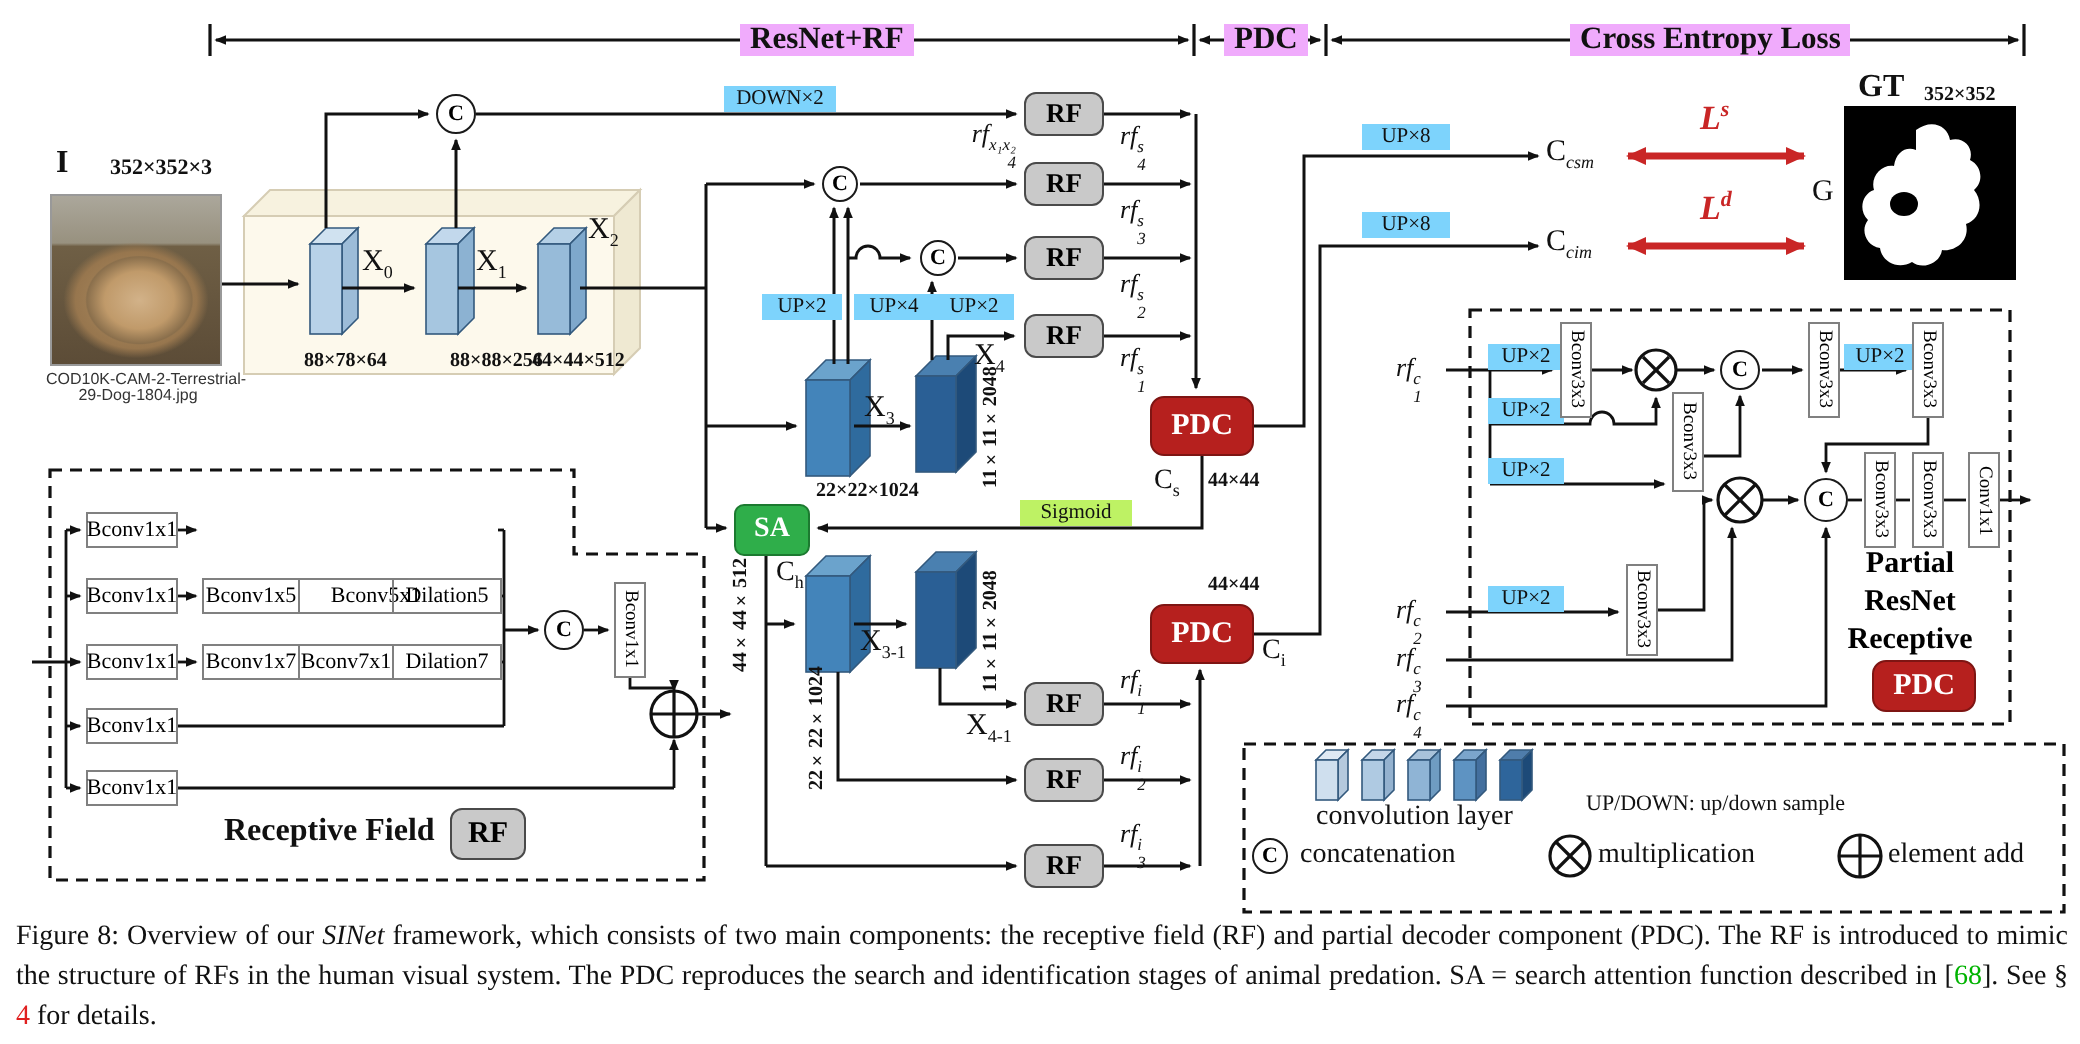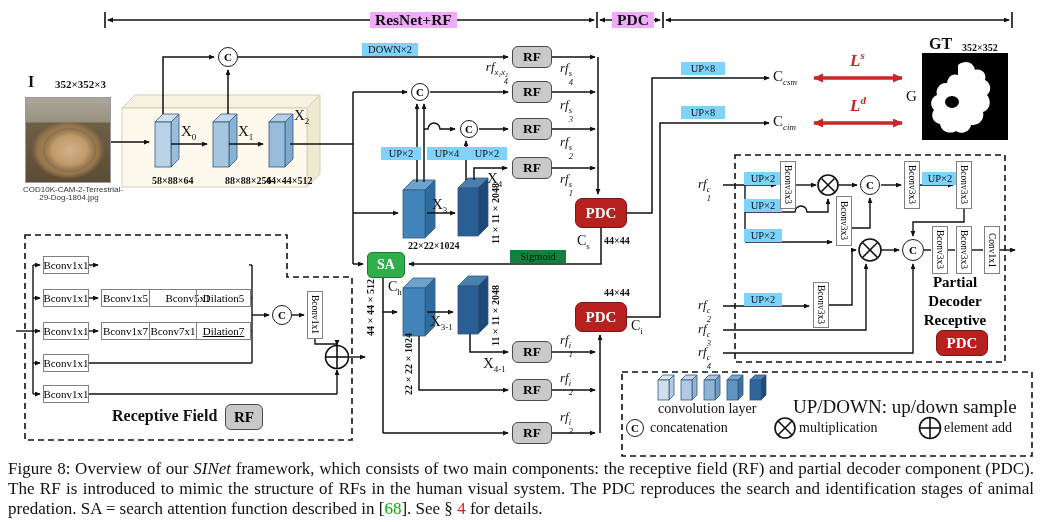--- a/index.html
+++ b/index.html
@@ -21,21 +21,21 @@
   .cellrow>div+div{border-left:1px solid #808080;}
   .vtext{writing-mode:vertical-rl;transform:rotate(180deg);} 
   .vbox{position:absolute;z-index:2;background:#fff;border:1px solid #808080;display:flex;align-items:center;justify-content:center;font-size:9.5px;writing-mode:vertical-rl;box-sizing:border-box;}
   .frac{display:inline-flex;flex-direction:column;font-size:8.5px;line-height:1;vertical-align:-4px;}
   sub{font-size:9px;}
   .photo{position:absolute;z-index:2;width:86px;height:86px;border:1px solid #999;box-sizing:border-box;
     background:
       radial-gradient(ellipse 46% 38% at 52% 62%, #d2b289 0%, #c09a6a 45%, #8a6f4c 68%, rgba(0,0,0,0) 70%),
       radial-gradient(ellipse 60% 48% at 50% 62%, #b08f63 0%, #97764e 60%, rgba(0,0,0,0) 72%),
       linear-gradient(180deg,#aba79b 0%,#98917f 28%,#6f5f45 30%,#5c4c37 100%);}
-  .caption{position:absolute;left:8px;top:459px;width:1026px;z-index:2;font-size:17px;line-height:20px;text-align:justify;color:#111;}
+  .caption{position:absolute;left:8px;top:459px;width:1026px;z-index:2;font-size:14px;line-height:20px;text-align:justify;color:#111;}
   .caption .green{color:#00b300;}
   .caption .red{color:#e02020;}
   .pdctitle{position:absolute;z-index:2;width:104px;text-align:center;font-weight:bold;font-size:15px;line-height:19px;}
 </style>
 </head>
 <body>
 
 <div id="fig">
 
 <svg id="overlay" width="1040" height="522" viewBox="0 0 1040 522">
@@ -238,33 +238,34 @@
           <rect x="727" y="380" width="11" height="20" fill="#5e93c2"></rect>
       <polygon points="750,380 755,375 766,375 761,380" fill="#4f7dab"></polygon>
           <polygon points="761,380 766,375 766,395 761,400" fill="#1d4a78"></polygon>
           <rect x="750" y="380" width="11" height="20" fill="#2e659b"></rect>
     </g>
   </g>
 </svg>
 
 <div class="lbl bracket-lbl" style="left:370px;top:12px;">ResNet+RF</div>
 <div class="lbl bracket-lbl" style="left:612px;top:12px;">PDC</div>
+<div class="lbl bracket-lbl" style="left:785px;top:12px;">Cross Entropy Loss</div>
 
 <div class="lbl bold" style="left:28px;top:74px;font-size:16px;">I</div>
 <div class="lbl dim" style="left:55px;top:79px;font-size:11px;">352×352×3</div>
 <div class="photo" style="left:25px;top:97px;"></div>
 <div class="lbl" style="left:23px;top:186px;width:92px;text-align:center;font-family:'Liberation Sans',sans-serif;font-size:8px;color:#333;">
   <div>COD10K-CAM-2-Terrestrial-</div>
   <div>29-Dog-1804.jpg</div>
 </div>
 
 <div class="lbl" style="left:181px;top:124px;font-size:15px;"><span>X</span><sub>0</sub></div>
 <div class="lbl" style="left:238px;top:124px;font-size:15px;"><span>X</span><sub>1</sub></div>
 <div class="lbl" style="left:294px;top:108px;font-size:15px;"><span>X</span><sub>2</sub></div>
-<div class="lbl dim" style="left:152px;top:176px;">58×88×64</div>
+<div class="lbl dim" style="left:152px;top:176px;">88×78×64</div>
 <div class="lbl dim" style="left:208px;top:176px;padding-left:17px;">88×88×256</div>
 <div class="lbl dim" style="left:266px;top:176px;">44×44×512</div>
 
 <div class="lbl upbox" style="left:362px;top:43px;width:52px;">DOWN×2</div>
 <div class="lbl upbox" style="left:381px;top:147px;width:36px;">UP×2</div>
 <div class="lbl upbox" style="left:427px;top:147px;width:36px;">UP×4</div>
 <div class="lbl upbox" style="left:467px;top:147px;width:36px;">UP×2</div>
 <div class="lbl upbox" style="left:681px;top:62px;width:40px;">UP×8</div>
 <div class="lbl upbox" style="left:681px;top:106px;width:40px;">UP×8</div>
 
@@ -328,21 +329,21 @@
       </span></div>
 
 <div class="redbox" style="left:575px;top:198px;width:52px;height:30px;">PDC</div>
 <div class="redbox" style="left:575px;top:302px;width:52px;height:30px;">PDC</div>
 <div class="lbl" style="left:577px;top:234px;font-size:14px;"><span>C</span><sub>s</sub></div>
 <div class="lbl dim" style="left:604px;top:236px;">44×44</div>
 <div class="lbl dim" style="left:604px;top:288px;">44×44</div>
 <div class="lbl" style="left:631px;top:319px;font-size:14px;"><span>C</span><sub>i</sub></div>
 
 <div class="greenbox" style="left:367px;top:252px;width:38px;height:26px;">SA</div>
-<div class="lbl upbox" style="left:510px;top:250px;width:52px;background:#15803d;">Sigmoid</div>
+<div class="lbl upbox" style="left:510px;top:250px;width:52px;background:#bef264;">Sigmoid</div>
 <div class="lbl" style="left:388px;top:280px;font-size:14px;"><span>C</span><sub>h</sub></div>
 <div class="lbl dim vtext" style="left:366px;top:282px;height:54px;">44×44×512</div>
 
 <div class="lbl" style="left:773px;top:69px;font-size:15px;"><span>C</span><sub class="it">csm</sub></div>
 <div class="lbl" style="left:773px;top:114px;font-size:15px;"><span>C</span><sub class="it">cim</sub></div>
 <div class="lbl bold it" style="left:850px;top:50px;font-size:17px;color:#c92626;"><span>L</span><sup style="font-size:11px;">s</sup></div>
 <div class="lbl bold it" style="left:850px;top:95px;font-size:17px;color:#c92626;"><span>L</span><sup style="font-size:11px;">d</sup></div>
 <div class="lbl bold" style="left:929px;top:36px;font-size:16px;">GT</div>
 <div class="lbl dim" style="left:962px;top:43px;">352×352</div>
 <div class="lbl" style="left:906px;top:89px;font-size:15px;">G</div>
@@ -351,21 +352,21 @@
 <div class="wbox" style="left:43px;top:289px;width:46px;height:18px;">Bconv1x1</div>
 <div class="cellrow" style="left:101px;top:289px;height:18px;">
   <div style="width:47px;">Bconv1x5</div>
   <div style="width:47px;padding-left:30px;">Bconv5x1</div>
   <div style="width:54px;">Dilation5</div>
 </div>
 <div class="wbox" style="left:43px;top:322px;width:46px;height:18px;">Bconv1x1</div>
 <div class="cellrow" style="left:101px;top:322px;height:18px;">
   <div style="width:47px;">Bconv1x7</div>
   <div style="width:47px;">Bconv7x1</div>
-  <div style="width:54px;text-decoration:underline;">Dilation7</div>
+  <div style="width:54px;">Dilation7</div>
 </div>
 <div class="wbox" style="left:43px;top:354px;width:46px;height:18px;">Bconv1x1</div>
 <div class="wbox" style="left:43px;top:385px;width:46px;height:18px;">Bconv1x1</div>
 <div class="vbox" style="left:307px;top:291px;width:16px;height:48px;">Bconv1x1</div>
 <div class="lbl bold" style="left:112px;top:408px;font-size:16px;">Receptive Field</div>
 <div class="rfbox" style="left:225px;top:404px;width:38px;height:26px;font-size:15px;">RF</div>
 
 <div class="lbl it" style="left:698px;top:177px;"><span>rf</span><span class="frac">
         <span>c</span>
         <span>1</span>
@@ -390,27 +391,27 @@
 <div class="vbox" style="left:780px;top:161px;width:16px;height:48px;">Bconv3x3</div>
 <div class="vbox" style="left:836px;top:196px;width:16px;height:50px;">Bconv3x3</div>
 <div class="vbox" style="left:904px;top:161px;width:16px;height:48px;">Bconv3x3</div>
 <div class="vbox" style="left:956px;top:161px;width:16px;height:48px;">Bconv3x3</div>
 <div class="vbox" style="left:813px;top:282px;width:16px;height:46px;">Bconv3x3</div>
 <div class="vbox" style="left:932px;top:226px;width:16px;height:48px;">Bconv3x3</div>
 <div class="vbox" style="left:956px;top:226px;width:16px;height:48px;">Bconv3x3</div>
 <div class="vbox" style="left:984px;top:226px;width:16px;height:48px;">Conv1x1</div>
 <div class="pdctitle" style="left:903px;top:273px;">
   <div>Partial</div>
-  <div>Decoder</div>
+  <div>ResNet</div>
   <div>Receptive</div>
 </div>
 <div class="redbox" style="left:936px;top:330px;width:52px;height:26px;">PDC</div>
 
 <div class="lbl" style="left:658px;top:402px;font-size:14px;">convolution layer</div>
-<div class="lbl" style="left:793px;top:397px;font-size:19px;">UP/DOWN: up/down sample</div>
+<div class="lbl" style="left:793px;top:397px;font-size:11px;">UP/DOWN: up/down sample</div>
 <div class="lbl" style="left:650px;top:421px;font-size:14px;">concatenation</div>
 <div class="lbl" style="left:799px;top:421px;font-size:14px;">multiplication</div>
 <div class="lbl" style="left:944px;top:421px;font-size:14px;">element add</div>
 
 <div class="caption">
   <span>Figure 8:</span><span> Overview of our </span><i>SINet</i><span> framework, which consists of two main components: the receptive field (RF) and partial decoder component (PDC). The RF is introduced to mimic the structure of RFs in the human visual system. The PDC reproduces the search and identification stages of animal predation. SA = search attention function described in [</span><span class="green">68</span><span>]. See § </span><span class="red">4</span><span> for details.</span>
 </div>
 
 </div>
 

